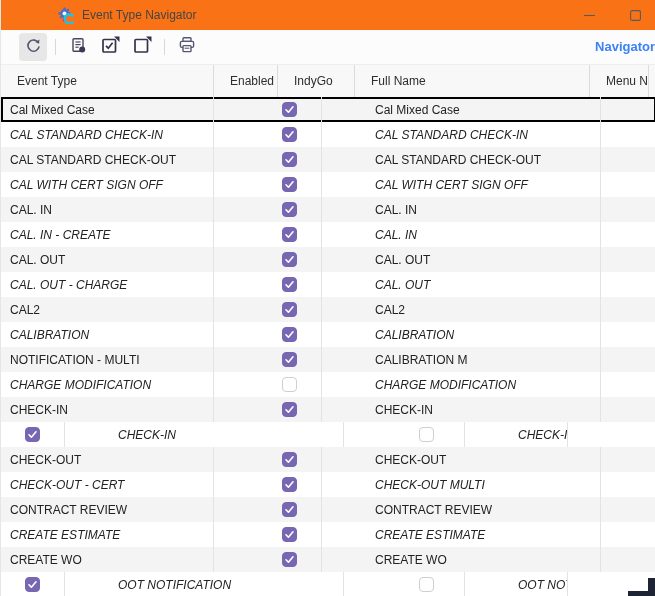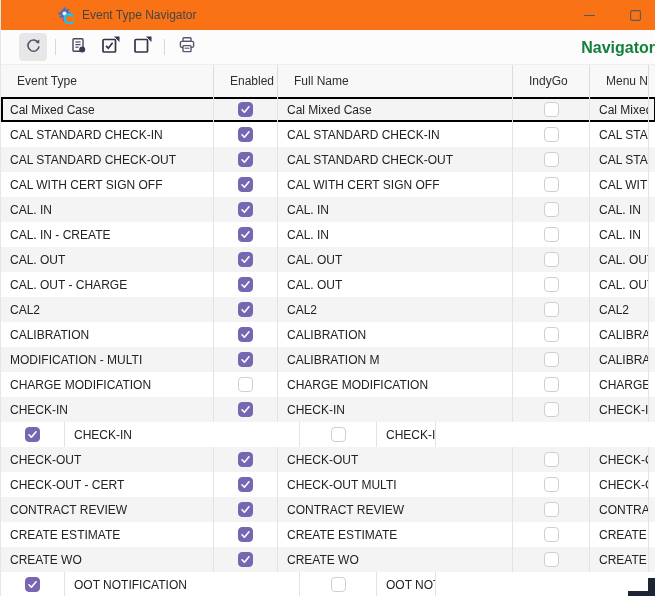--- a/index.html
+++ b/index.html
@@ -17,33 +17,33 @@
   .win-btn svg{display:block;}
 
   
   .toolbar{position:absolute;top:30px;left:0;width:655px;height:34px;background:#fcfcfc;
            display:flex;align-items:center;}
   .tb-btn{height:28px;min-width:28px;display:flex;align-items:center;justify-content:center;
           border-radius:4px;margin:0 2px;}
   .tb-btn.active{background:#e7e7e7;}
   .tb-btn:first-child{margin-left:18px;}
   .tb-sep{width:1px;height:16px;background:#d8d8d8;margin:0 6px;}
-  .navigator-label{position:absolute;right:1px;top:9px;font-size:16px;font-weight:bold;
-                   color:#15803d;white-space:nowrap;margin-left:29px;}
+  .navigator-label{position:absolute;right:1px;top:9px;font-size:13px;font-weight:bold;
+                   color:#3b82f6;white-space:nowrap;margin-left:29px;}
 
   
   .grid{position:absolute;top:64px;left:0;width:655px;height:532px;background:#fff;}
   .grid-header{display:flex;height:32px;background:#f8f8f8;border-top:1px solid #eeeeee;}
   .grid-header .cell{display:flex;align-items:center;font-size:12px;color:#2e2e2e;
                      border-right:1px solid #dcdcdc;box-sizing:border-box;
                      padding-left:16px;white-space:nowrap;overflow:hidden;}
   .grid-body{height:500px;overflow:hidden;}
-  .row{display:flex;height:25px;width:655px;}
+  .row{display:flex;height:25px;width:655px;gap:44px;}
   .row.odd{background:#f4f4f4;}
-  .row.even{background:#ffffff;}
+  .row.even{background:#ffffff;font-style:italic;}
   .row.selected{box-shadow:inset 0 0 0 2px #000;}
   .row .cell{display:flex;align-items:center;font-size:12px;color:#222;
              border-right:1px solid #e3e3e3;box-sizing:border-box;
              padding-left:9px;white-space:nowrap;overflow:hidden;}
   .row .cell.cbcell{justify-content:center;padding-left:0;}
   .c0{width:213px;flex:0 0 auto;}
   .c1{width:64px;flex:0 0 auto;}
   .c2{width:235px;flex:0 0 auto;}
   .c3{width:77px;flex:0 0 auto;}
   .c4{width:59px;flex:0 0 auto;}
@@ -148,22 +148,22 @@
         </svg>
       </span>
     </div>
     <span class="navigator-label">Navigator</span>
   </div>
 
   <div class="grid">
     <div class="grid-header" id="grid-header">
         <div class="cell c0">Event Type</div>
         <div class="cell c1">Enabled</div>
+        <div class="cell c3">IndyGo</div>
         <div class="cell c2">Full Name</div>
-        <div class="cell c3">IndyGo</div>
         <div class="cell c4">Menu Name</div>
         <div class="cell cf"></div>
       </div>
     <div class="grid-body" id="grid-body">
         <div class="row odd selected">
           <div class="cell c0">Cal Mixed Case</div>
           <div class="cell c1 cbcell">
             <div class="cb checked">
               <svg width="11" height="11" viewBox="0 0 11 11" fill="none">
                 <polyline points="2,5.8 4.4,8.2 9,2.8" stroke="#ffffff" stroke-width="1.6" stroke-linecap="round" stroke-linejoin="round"></polyline>
@@ -315,21 +315,21 @@
             </div>
           </div>
           <div class="cell c2">CALIBRATION</div>
           <div class="cell c3 cbcell">
             <div class="cb unchecked"></div>
           </div>
           <div class="cell c4">CALIBRATION</div>
           <div class="cell cf"></div>
         </div>
         <div class="row odd">
-          <div class="cell c0">MODIFICATION - MULTI</div>
+          <div class="cell c0">NOTIFICATION - MULTI</div>
           <div class="cell c1 cbcell">
             <div class="cb checked">
               <svg width="11" height="11" viewBox="0 0 11 11" fill="none">
                 <polyline points="2,5.8 4.4,8.2 9,2.8" stroke="#ffffff" stroke-width="1.6" stroke-linecap="round" stroke-linejoin="round"></polyline>
               </svg>
             </div>
           </div>
           <div class="cell c2">CALIBRATION M</div>
           <div class="cell c3 cbcell">
             <div class="cb unchecked"></div>

